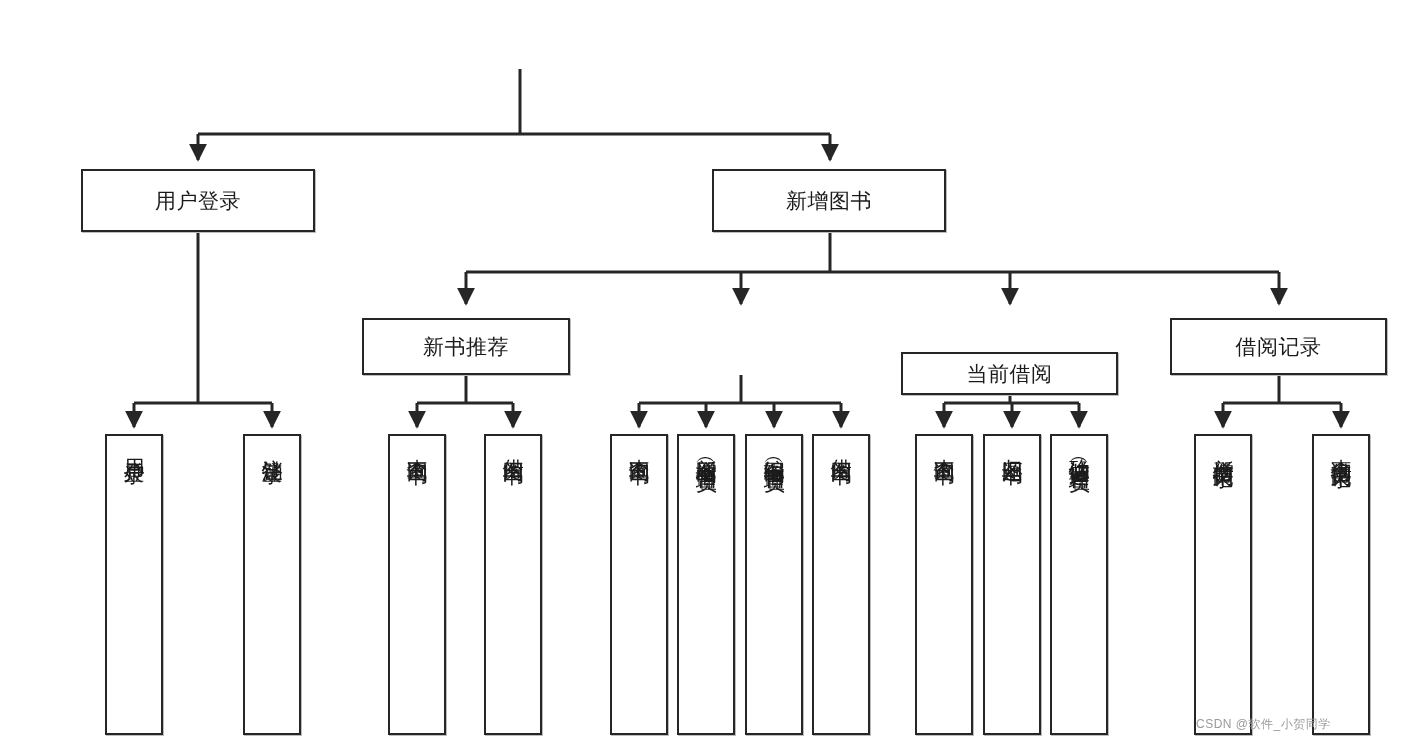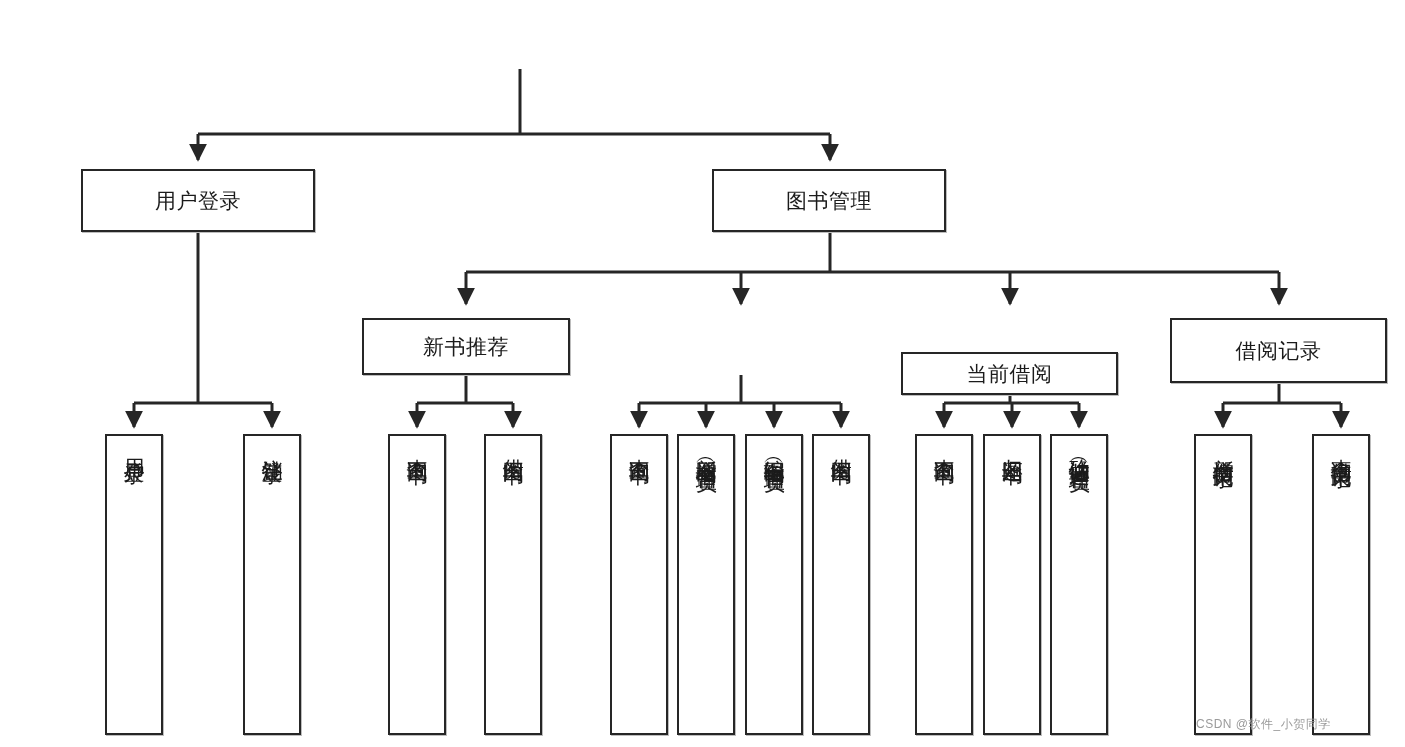--- a/index.html
+++ b/index.html
@@ -129,33 +129,33 @@
       <path d="M 1341 403 L 1341 427" marker-end="url(#arrow)"></path>
     </g>
   </svg>
 
 
   <div class="node horiz" style="left:81px; top:169px; width:234px; height:63px;">
     <span class="label">用户登录</span>
   </div>
 
   <div class="node horiz" style="left:712px; top:169px; width:234px; height:63px;">
-    <span class="label">图书管理</span>
+    <span class="label">新增图书</span>
   </div>
 
   <div class="node horiz" style="left:362px; top:318px; width:208px; height:57px;">
     <span class="label">新书推荐</span>
   </div>
 
 
   <div class="node horiz" style="left:901px; top:318px; width:217px; height:43px;margin-top:34px;">
     <span class="label">当前借阅</span>
   </div>
 
-  <div class="node horiz" style="left:1170px; top:318px; width:217px; height:65px;">
+  <div class="node horiz" style="left:1170px; top:318px; width:217px; height:57px;">
     <span class="label">借阅记录</span>
   </div>
 
   <div class="node vert" style="left:105px; top:434px; width:58px; height:301px;">
     <span class="label">用户登录</span>
   </div>
 
   <div class="node vert" style="left:243px; top:434px; width:58px; height:301px;">
     <span class="label">注销登录</span>
   </div>

